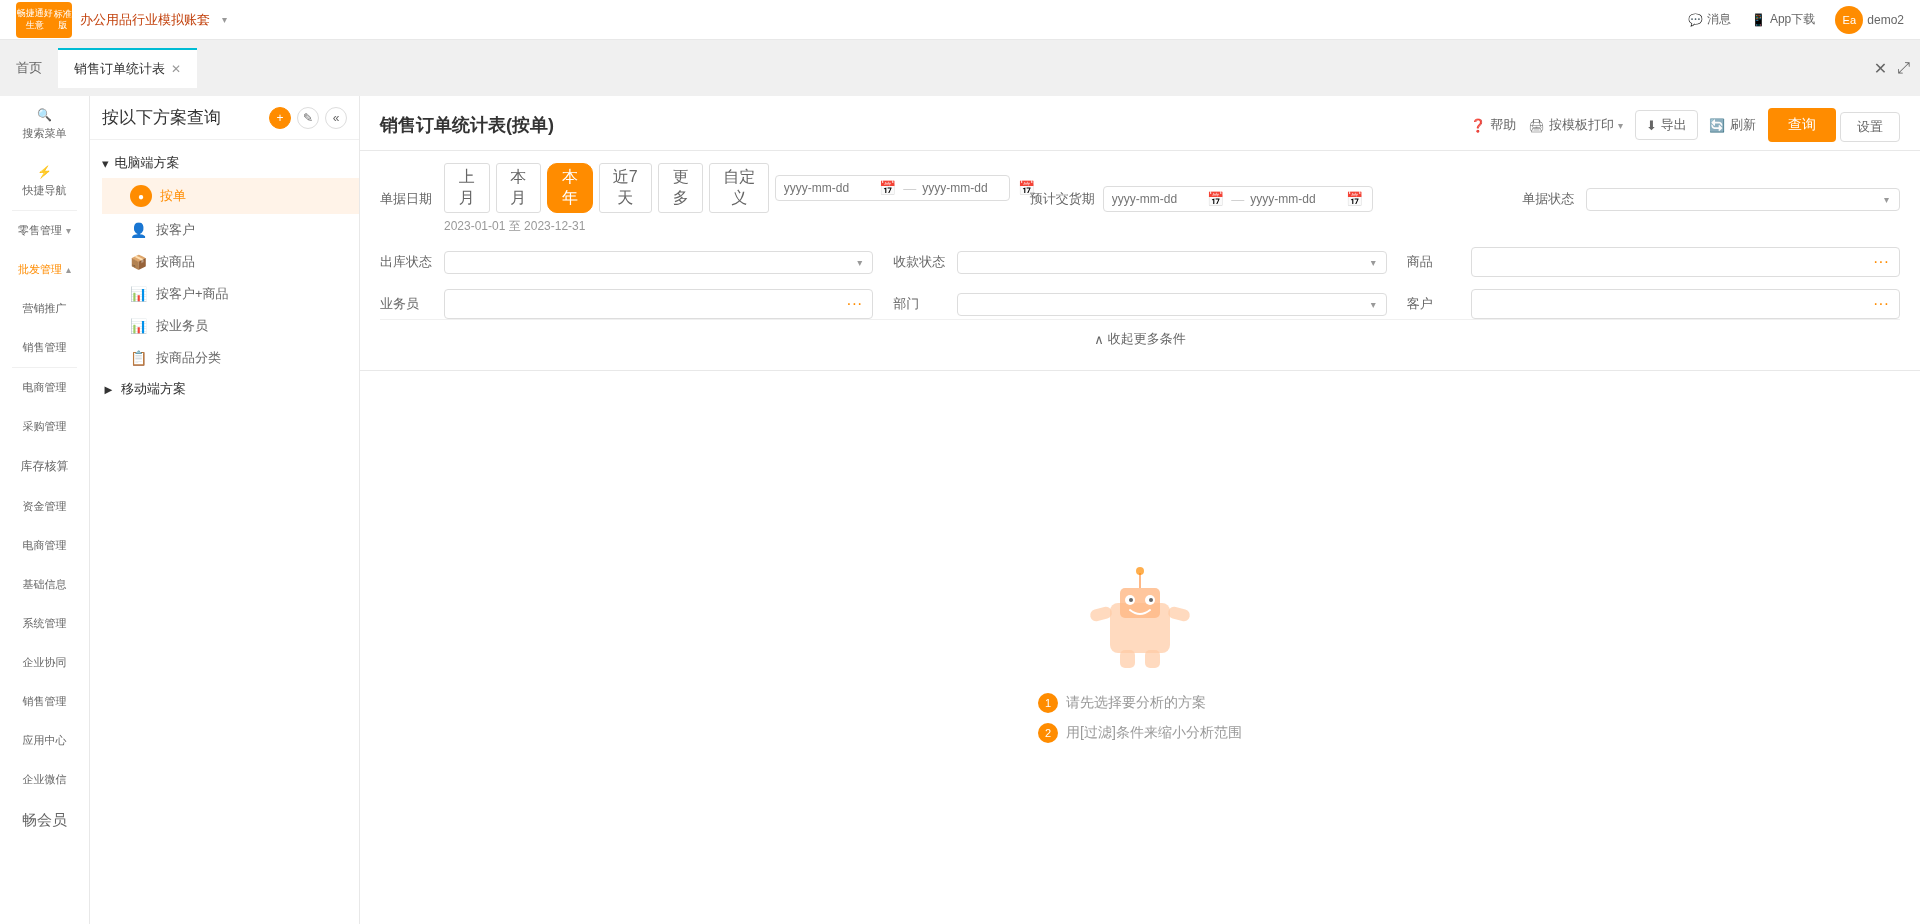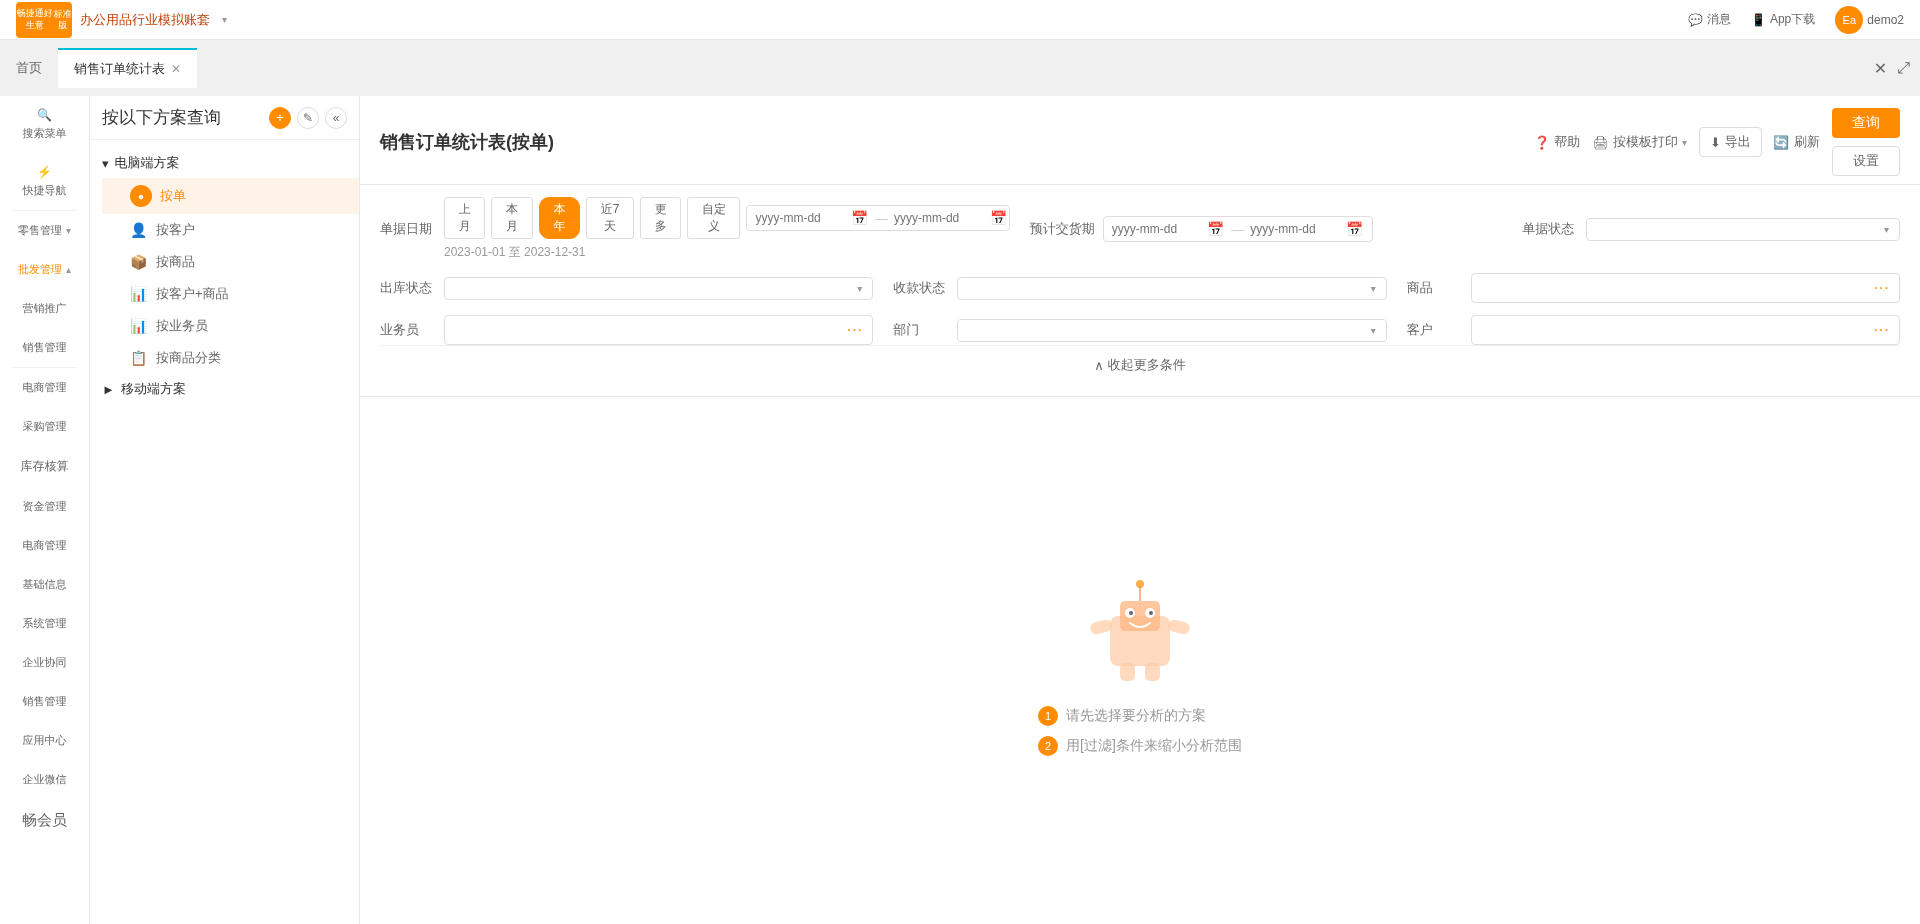--- a/index.html
+++ b/index.html
@@ -61,21 +61,21 @@
     .page-actions { display: flex; align-items: center; gap: 12px; }
     .page-action-btn { display: flex; align-items: center; gap: 4px; color: #666; font-size: 13px; cursor: pointer; background: none; border: none; }
     .export-btn { display: flex; align-items: center; gap: 4px; padding: 5px 10px; border: 1px solid #ddd; border-radius: 4px; color: #666; font-size: 13px; cursor: pointer; background: #fff; }
     .query-btn { padding: 6px 20px; background: #ff8c00; color: #fff; border: none; border-radius: 4px; font-size: 14px; cursor: pointer; }
     .set-btn { padding: 5px 16px; background: #fff; color: #666; border: 1px solid #ddd; border-radius: 4px; font-size: 13px; cursor: pointer; margin-top: 4px; display: block; }
 
     
     .filter-area { background: #fff; padding: 12px 20px; border-bottom: 1px solid #e8e8e8; flex-shrink: 0; }
     .filter-label { color: #666; font-size: 13px; white-space: nowrap; min-width: 56px; }
     .filter-date-group { display: flex; align-items: center; gap: 6px; }
-    .date-quick-btn { padding: 3px 8px; border: 1px solid #ddd; border-radius: 3px; background: #fff; font-size: 12px; color: #666; cursor: pointer; }
+    .date-quick-btn { padding: 3px 8px; border: 1px solid #ddd; border-radius: 3px; background: #fff; font-size: 16px; color: #666; cursor: pointer; }
     .date-quick-btn.active { background: #ff8c00; color: #fff; border-color: #ff8c00; border-radius: 10px; }
     .date-input-wrap { display: flex; align-items: center; gap: 6px; border: 1px solid #ddd; border-radius: 4px; padding: 4px 8px; background: #fff; min-width: 200px; }
     .date-input { border: none; outline: none; font-size: 12px; color: #999; width: 90px; background: transparent; }
     .date-sep { color: #ccc; }
     .cal-icon { color: #ff8c00; font-size: 14px; cursor: pointer; }
     .filter-range-text { font-size: 12px; color: #999; margin-top: 2px; }
     .select-arrow { color: #999; font-size: 10px; }
     .filter-dots { color: #ff8c00; cursor: pointer; font-size: 16px; margin-left: 4px; }
 
     
@@ -282,21 +282,21 @@
             <span style="font-size:10px;color:#999;">▾</span>
           </button>
           <button class="export-btn">
             <span>⬇</span>
             <span>导出</span>
           </button>
           <button class="page-action-btn">
             <span>🔄</span>
             <span>刷新</span>
           </button>
-          <div style="display:flex;flex-direction:column;gap:4px;">
+          <div style="display:flex;flex-direction:row;gap:4px;">
             <button class="query-btn">查询</button>
             <button class="set-btn">设置</button>
           </div>
         </div>
       </div>
 
       <div class="filter-area">
 
         <div class="filter-full-row">
 

